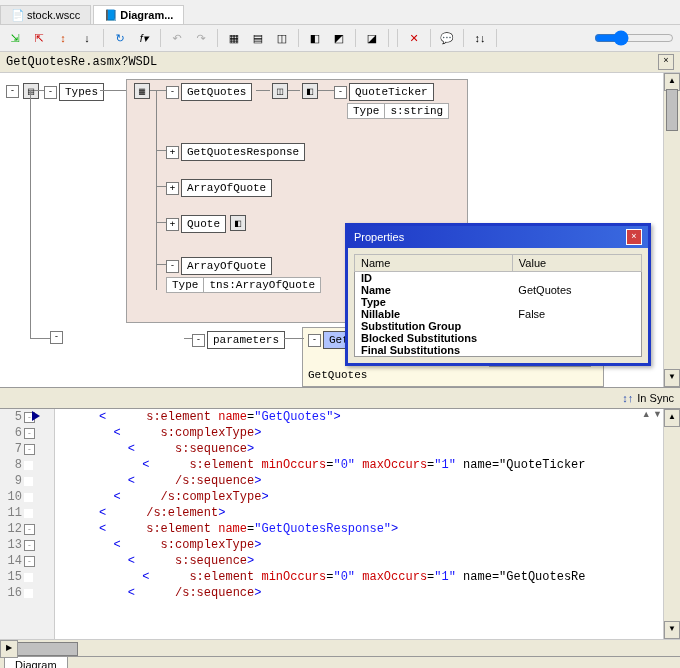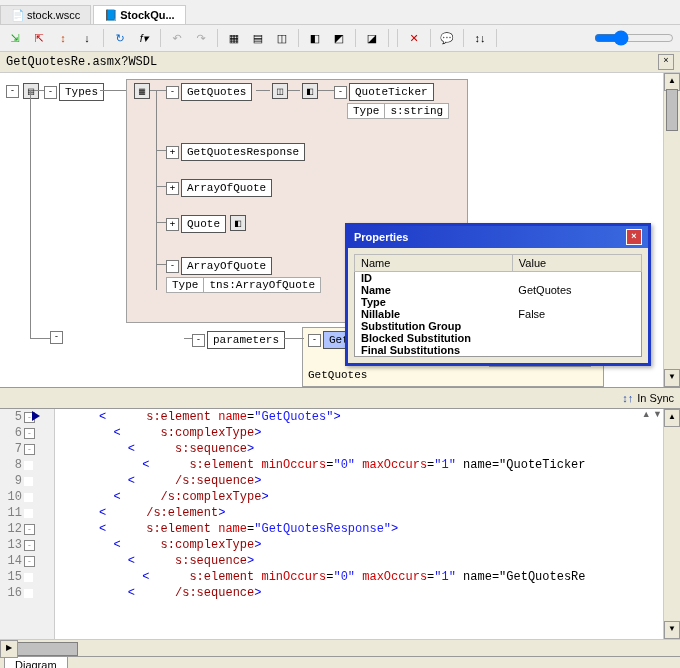--- a/index.html
+++ b/index.html
@@ -190,21 +190,21 @@
   top: 150px;
   width: 300px;
   background: #ece9d8;
   border: 3px solid #1e39c7;
   box-shadow: 2px 2px 4px rgba(0,0,0,0.3);
   z-index: 10;
 }
 .props-title {
   background: linear-gradient(to right, #1e39c7, #3a6ae0);
   color: #fff;
-  font-weight: bold;
+  font-weight: normal;
   padding: 3px 6px;
   font-size: 11px;
   display: flex;
   justify-content: space-between;
   align-items: center;
 }
 .props-close {
   background: #d04040;
   color: #fff;
   width: 14px;
@@ -352,21 +352,21 @@
 </head>
 <body>
 
 <div class="tabs-top">
   <div class="tab">
     <span class="tab-icon">📄</span>
     <span>stock.wscc</span>
   </div>
   <div class="tab active">
     <span class="tab-icon">📘</span>
-    <span>StockQu...</span>
+    <span>Diagram...</span>
   </div>
 </div>
 
 <div class="toolbar">
   <div class="tb-btn" style="color:#0a0">
       <span>⇲</span>
     </div>
   <div class="tb-btn" style="color:#c00">
       <span>⇱</span>
     </div>
@@ -586,21 +586,21 @@
             </tr>
             <tr>
               <td>Nillable</td>
               <td>False</td>
             </tr>
             <tr>
               <td>Substitution Group</td>
               <td></td>
             </tr>
             <tr>
-              <td>Blocked Substitution</td>
+              <td>Blocked Substitutions</td>
               <td></td>
             </tr>
             <tr>
               <td>Final Substitutions</td>
               <td></td>
             </tr>
           </tbody>
       </table>
     </div>
   </div>

